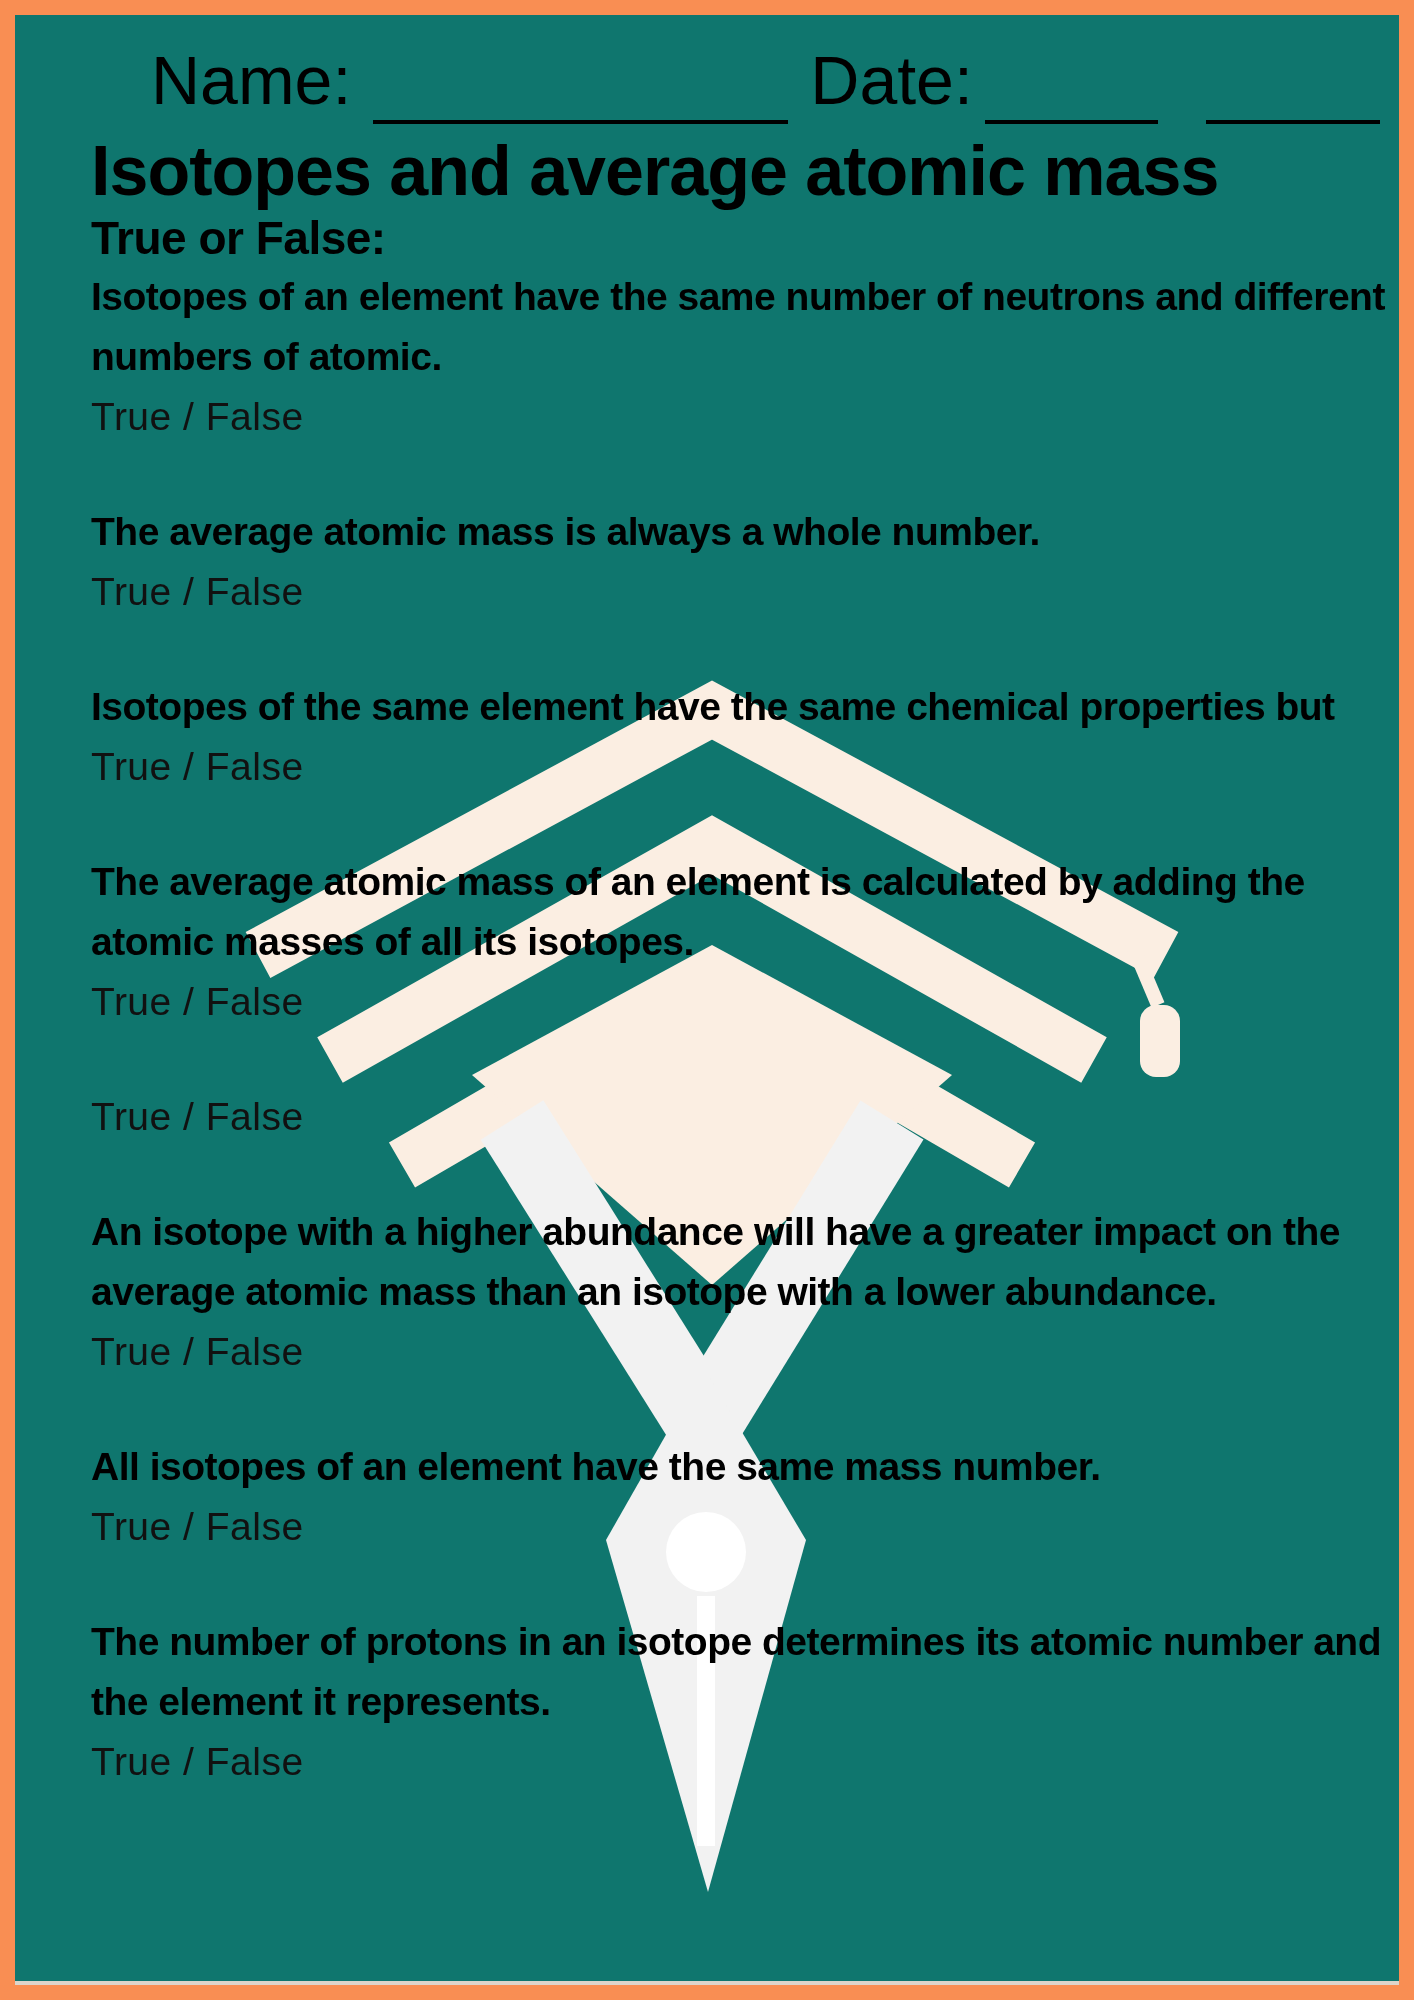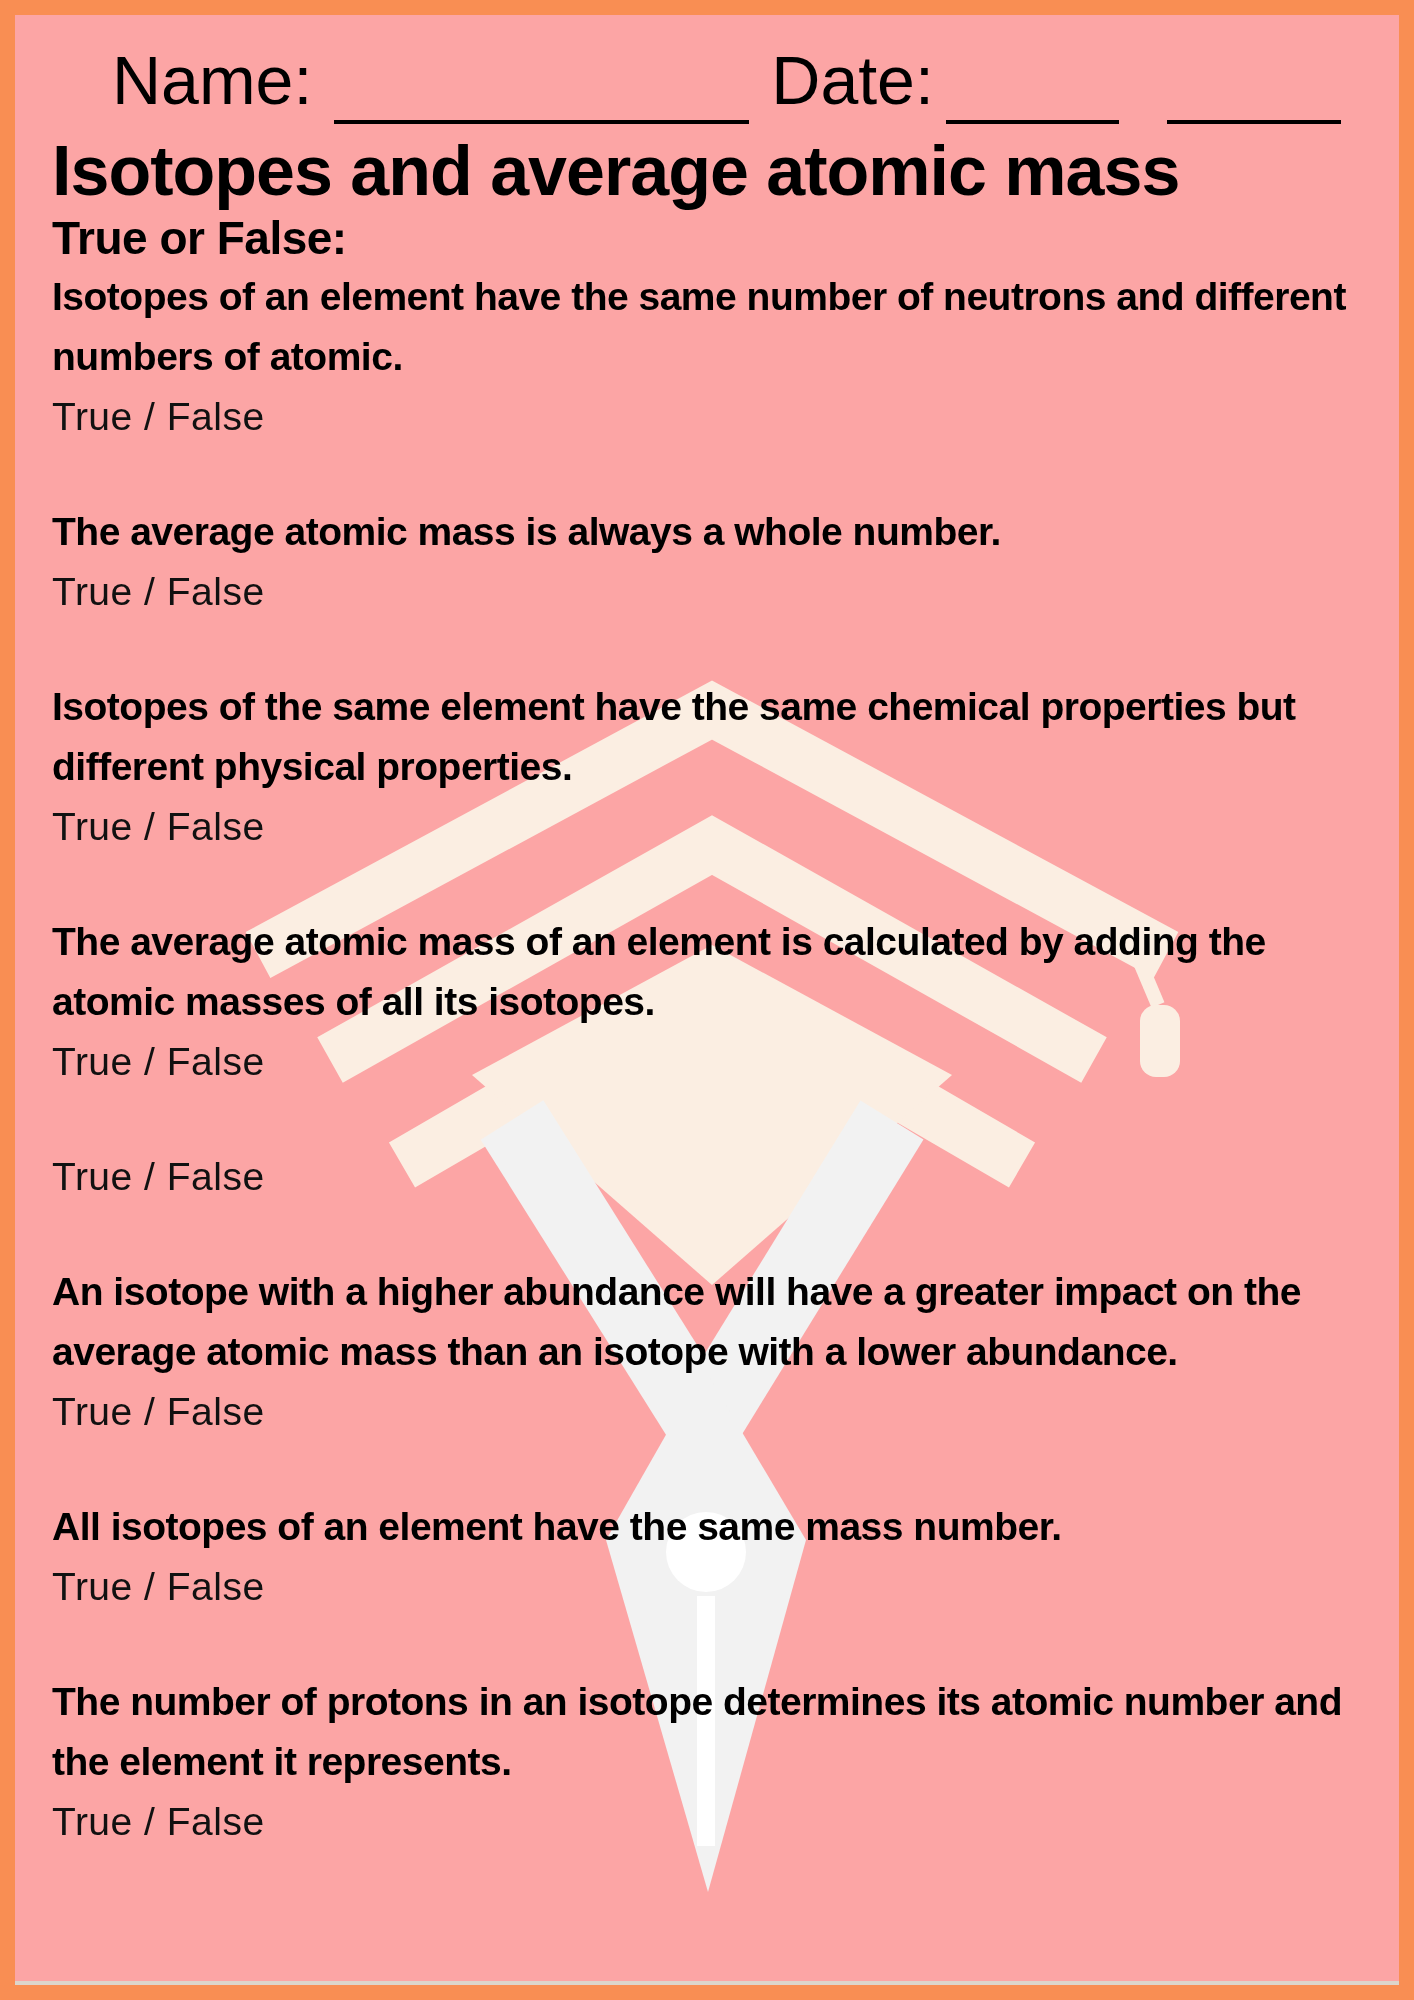--- a/index.html
+++ b/index.html
@@ -14,22 +14,23 @@
   body{
     width:1414px;height:2000px;
     background:#fff;
     font-family:"Liberation Sans",sans-serif;
     color:var(--ink);
   }
   .frame{
     position:relative;
     width:1414px;height:2000px;
     border:15px solid var(--border-orange);
-    background:#fca5a5;
+    background:#0f766e;
     overflow:hidden;
+    padding-left:39px;
   }
   .watermark{
     position:absolute;left:0;top:0;width:1384px;height:1970px;
     z-index:0;pointer-events:none;
   }
   .wm-peach-stroke{stroke:var(--watermark-peach);fill:none;}
   .wm-peach-fill{fill:var(--watermark-peach);}
   .wm-gray-stroke{stroke:var(--watermark-gray);fill:none;}
   .wm-gray-fill{fill:var(--watermark-gray);}
   .content{
@@ -136,21 +137,20 @@
   <div class="question">
     <div class="statement">
             <div class="s-line">The average atomic mass is always a whole number.</div>
           </div>
     <div class="tf">True / False</div>
   </div>
 
   <div class="question">
     <div class="statement">
             <div class="s-line">Isotopes of the same element have the same chemical properties but</div>
-            <div class="s-line">different physical properties.</div>
           </div>
     <div class="tf">True / False</div>
   </div>
 
   <div class="question">
     <div class="statement">
             <div class="s-line">The average atomic mass of an element is calculated by adding the</div>
             <div class="s-line">atomic masses of all its isotopes.</div>
           </div>
     <div class="tf">True / False</div>

